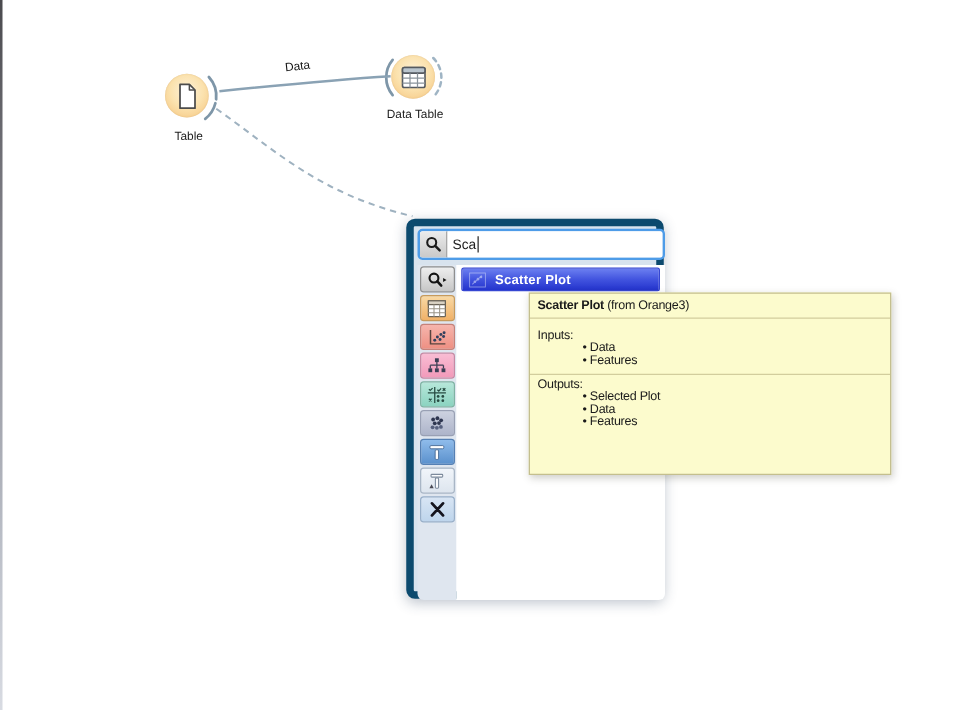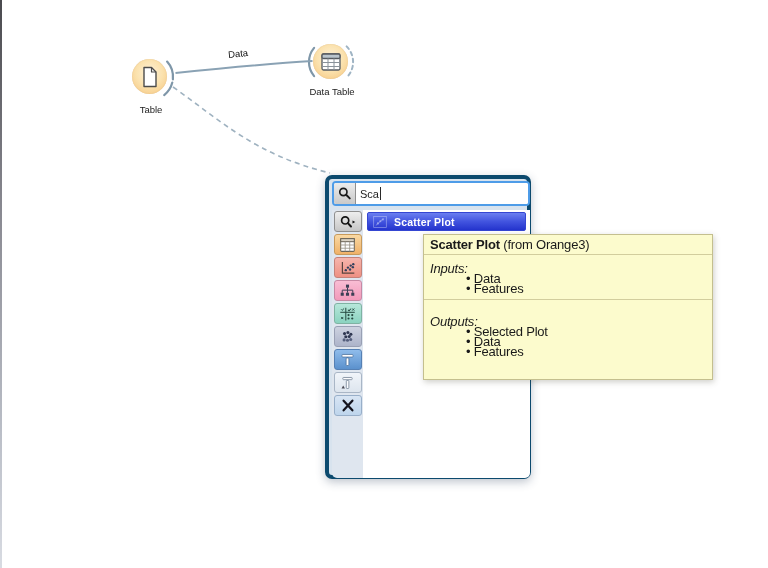--- a/index.html
+++ b/index.html
@@ -29,21 +29,21 @@
   }
   .label-file{left:151px;top:104px;}
   .label-datatable{left:332px;top:86px;}
   .link-label{
     position:absolute;left:228px;top:48px;z-index:4;
     font-size:9.5px;color:#111;transform:rotate(-6deg);white-space:nowrap;
   }
   
   .quickmenu{
     position:absolute;left:325px;top:175px;width:206px;height:304px;z-index:10;
-    background:#d8e3ee;border:4px solid #0c4a6e;border-radius:7px;
+    background:#d8e3ee;border:6px solid #0c4a6e;border-radius:7px;
     box-shadow:0 3px 10px rgba(40,60,90,.30);box-sizing:border-box;
   }
   .searchwrap{
     position:absolute;left:3px;top:2px;width:198px;height:25px;
     border:2px solid #4e9ce8;border-radius:4px;background:#ffffff;
     display:flex;align-items:stretch;overflow:hidden;box-sizing:border-box;
   }
   .search-magseg{
     width:21px;flex:0 0 21px;display:flex;align-items:center;justify-content:center;
     background:linear-gradient(180deg,#ececec 0%,#c9c9c9 100%);
@@ -81,28 +81,28 @@
     background:linear-gradient(180deg,#6b7ff0 0%,#4254df 50%,#2434cd 100%);
     border:1px solid #3546d2;border-radius:2px;box-sizing:border-box;
     display:flex;align-items:center;gap:7px;padding-left:5px;
   }
   .result-label{font-size:10.5px;font-weight:bold;color:#ffffff;letter-spacing:.2px;}
   .row-icon{opacity:.55;}
   
   .tooltip{
     position:absolute;left:423px;top:234px;width:290px;height:146px;z-index:50;
     background:#fcfbcd;border:1px solid #c4bf8e;box-sizing:border-box;
-    padding:4px 6px;font-size:13px;letter-spacing:-0.2px;color:#1a1a1a;
+    padding:4px 6px;font-size:10px;letter-spacing:-0.2px;color:#1a1a1a;
     box-shadow:1px 2px 6px rgba(60,60,40,.25);overflow:hidden;
   }
   .tt-title-line{line-height:12px;white-space:nowrap;}
   .tt-title{font-weight:bold;}
   .tt-sep{border:none;border-top:1px solid #d2cd9d;margin:3px -6px 3px -6px;}
   .tt-desc{line-height:11px;margin-top:2px;}
-  .tt-section-label{margin-top:8px;line-height:11px;font-style:italic;}
+  .tt-section-label{margin-top:8px;line-height:11px;}
   .tt-list{margin:0;padding:0 0 0 36px;list-style:none;}
   .tt-list li{line-height:10px;}
   .tt-list li::before{content:"• ";}
   .tt-sep2{border:none;border-top:1px solid #d2cd9d;margin:5px -6px 2px -6px;}
 </style>
 </head>
 <body>
 
 <div class="window-edge"></div>
 
@@ -263,19 +263,19 @@
   <div class="tt-title-line">
     <span class="tt-title">Scatter Plot</span><span> (from Orange3)</span>
   </div>
   <hr class="tt-sep">
   <div class="tt-section-label">Inputs:</div>
   <ul class="tt-list">
     <li>Data</li>
     <li>Features</li>
   </ul>
   <hr class="tt-sep2">
-  <div class="tt-section-label" style="margin-top:16px">Outputs:</div>
+  <div class="tt-section-label" style="margin-top:2px">Outputs:</div>
   <ul class="tt-list">
     <li>Selected Plot</li>
     <li>Data</li>
     <li>Features</li>
   </ul>
 </div>
 
 </body></html>

